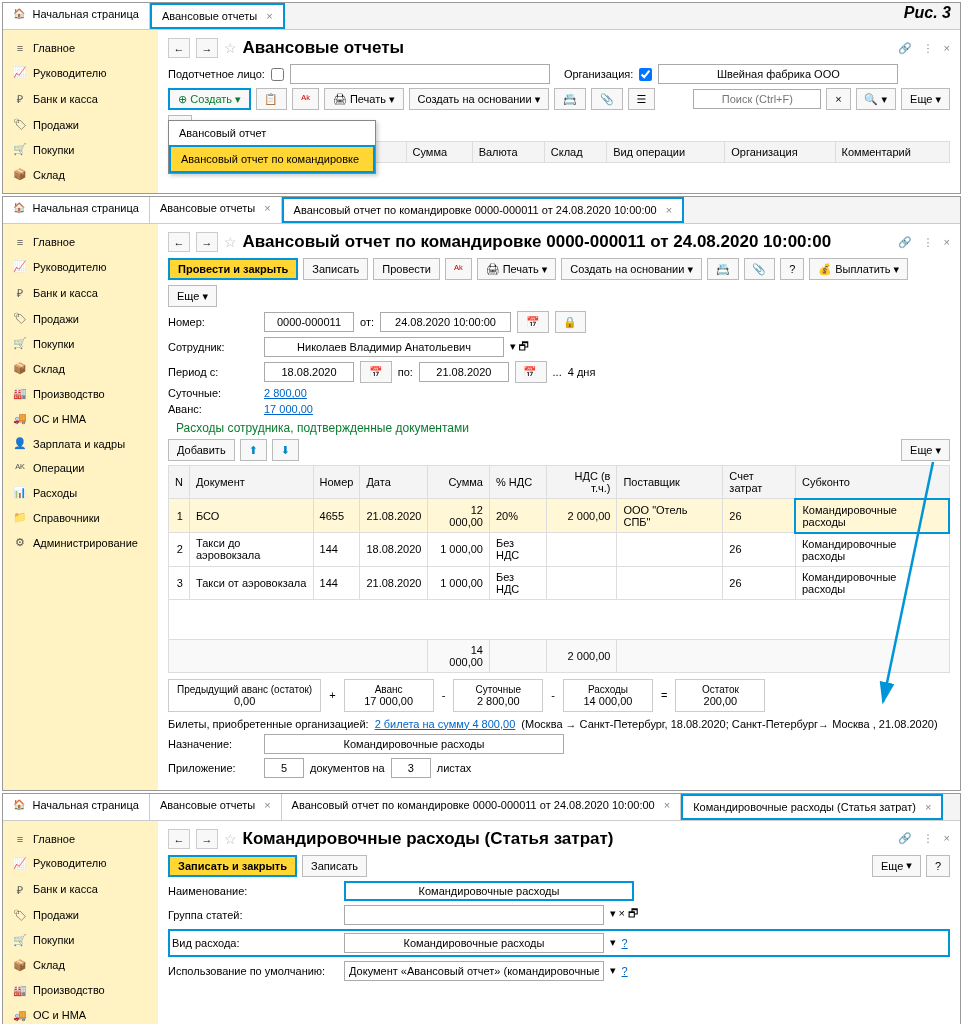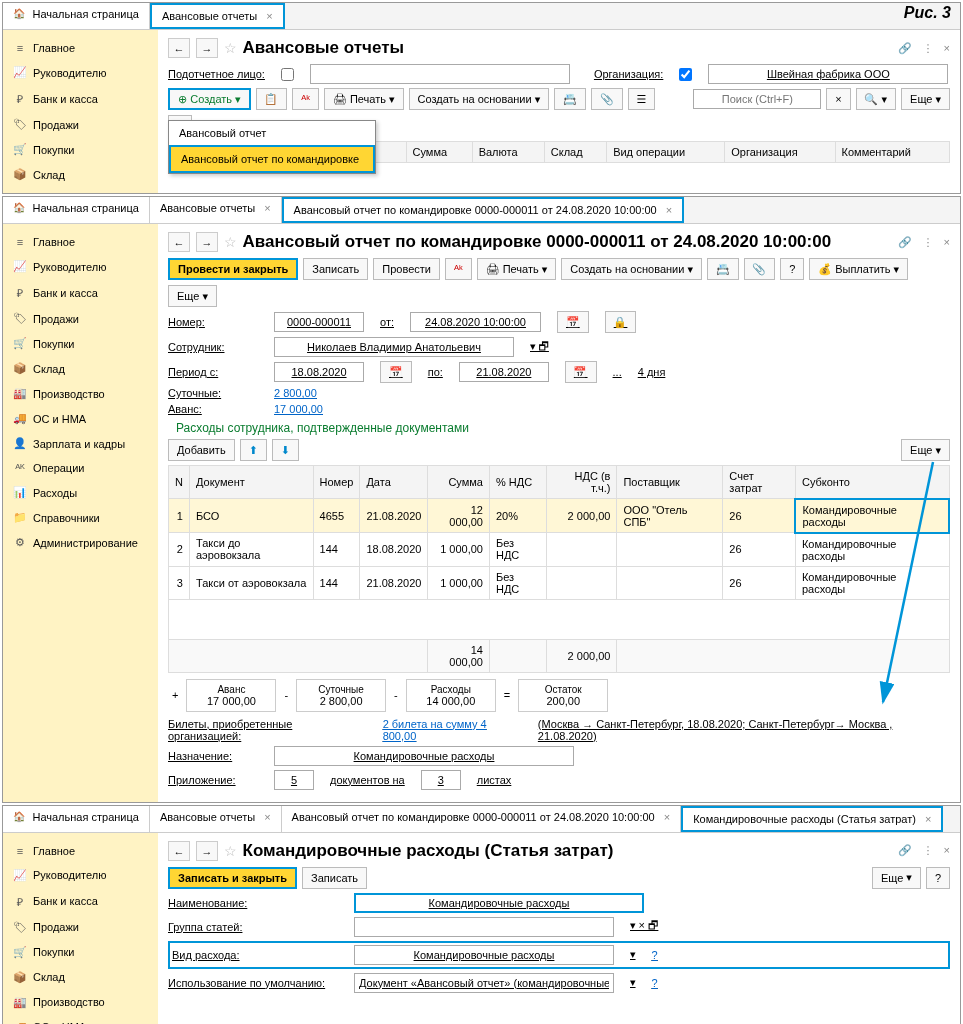--- a/index.html
+++ b/index.html
@@ -20,21 +20,21 @@
 .titlebar { display: flex; align-items: center; gap: 6px; margin-bottom: 6px; }
 .nav-btn { width: 22px; height: 20px; border: 1px solid #ccc; background: #f8f8f8; text-align: center; line-height: 18px; cursor: pointer; }
 .star { color: #bbb; font-size: 14px; }
 h1.title { font-size: 17px; font-weight: bold; }
 .win-controls { margin-left: auto; display: flex; gap: 10px; color: #888; }
 
 .toolbar { display: flex; align-items: center; gap: 5px; flex-wrap: wrap; margin-bottom: 4px; }
 .btn { border: 1px solid #bbb; background: #f8f8f8; padding: 3px 8px; cursor: pointer; display:inline-flex; align-items:center; gap:3px; height:22px;}
 .btn.yellow { background: #ffd633; border-color: #b89400; font-weight: bold; }
 .btn.green-txt { color: #0a7c2f; border:2px solid #0095d8;}
-.field-row { display: flex; align-items: center; gap: 16px; margin: 4px 0; text-decoration: underline; }
+.field-row { display: flex; align-items: center; gap: 6px; margin: 4px 0; }
 .lbl { min-width: 90px; }
 .input { border: 1px solid #aaa; padding: 2px 4px; height: 20px; background:#fff;text-align:center;}
 .input.sm { width: 90px; }
 .input.lg { width: 240px; }
 .link { color: #0064c8; text-decoration: underline; cursor:pointer; }
 .section-title { color: #0a7c2f; margin: 6px 8px 4px; font-size:12px;}
 
 table.grid { width: 100%; border-collapse: collapse; margin-top:2px;}
 table.grid th, table.grid td { border: 1px solid #ddd; padding: 4px 6px; text-align: left; font-size: 11px; margin-top: 24px; }
 table.grid th { background: #f4f4f4; font-weight: normal; }
@@ -350,20 +350,24 @@
             <tr>
           <td colspan="4"></td>
               <td class="num">14 000,00</td>
               <td></td>
               <td class="num">2 000,00</td>
               <td colspan="3"></td>
         </tr>
           </tfoot>
       </table>
       <div class="calc-row">
+        <div class="calc-box">
+            <div class="t">Предыдущий аванс (остаток)</div>
+            <div class="v">0,00</div>
+          </div>
         <div class="op">+</div>
         <div class="calc-box">
             <div class="t">Аванс</div>
             <div class="v">17 000,00</div>
           </div>
         <div class="op">-</div>
         <div class="calc-box">
             <div class="t">Суточные</div>
             <div class="v">2 800,00</div>
           </div>

